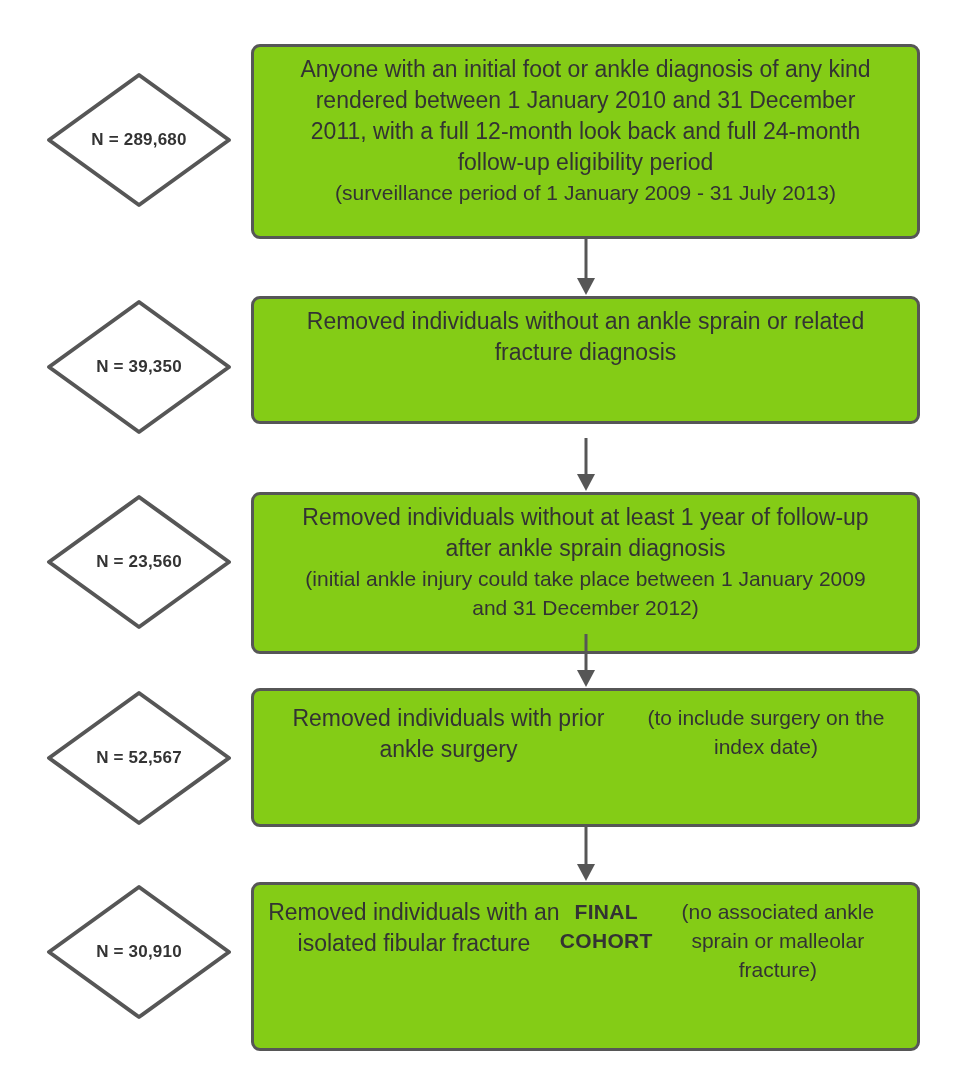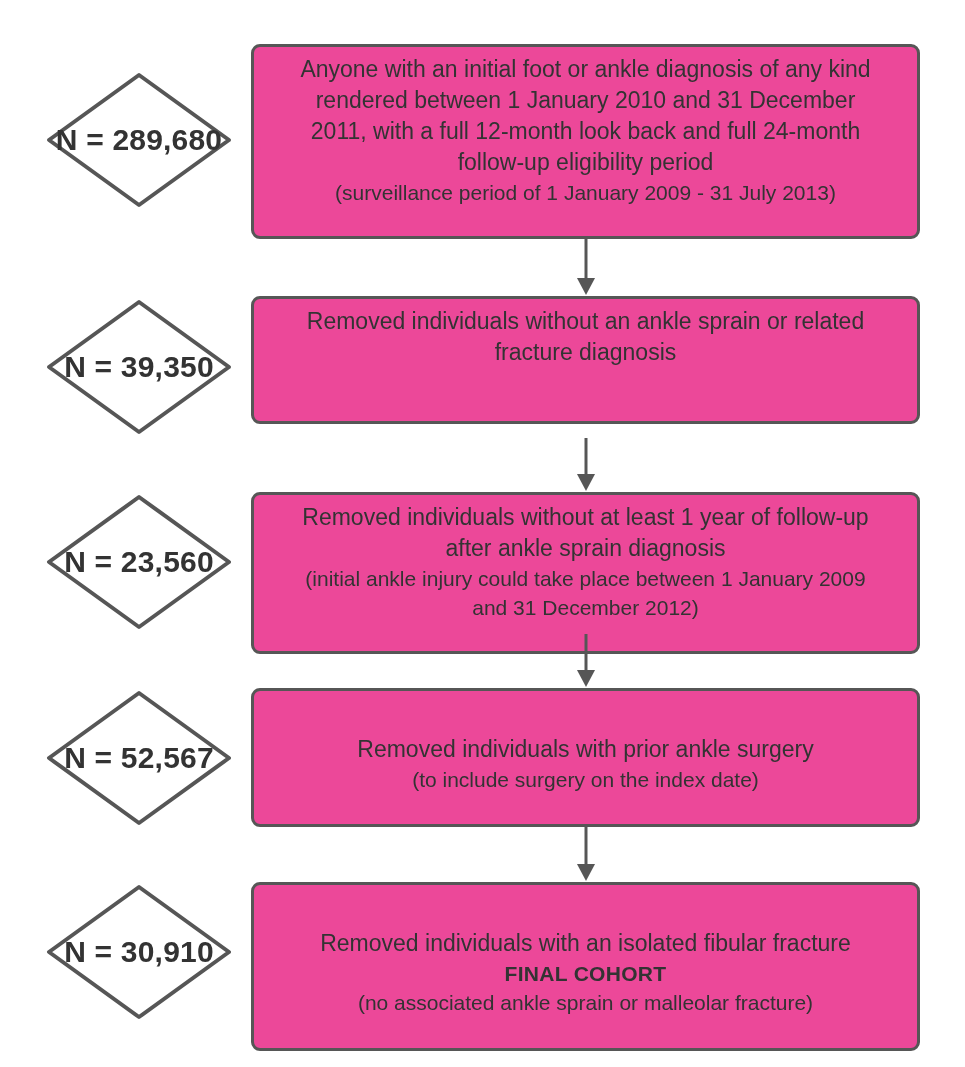--- a/index.html
+++ b/index.html
@@ -35,43 +35,43 @@
   }
   .diamond-svg {
     position: absolute;
     left: 0;
     top: 0;
     width: 190px;
   }
   .diamond-label {
     position: relative;
     z-index: 2;
-    font-size: 30px;
+    font-size: 17px;
     font-weight: bold;
     color: #333333;
     letter-spacing: 0.2px;
     white-space: nowrap;
     text-align: right;
   }
 
   
   .box {
     position: absolute;
     left: 251px;
     width: 669px;
     box-sizing: border-box;
     border: 3px solid #565656;
     border-radius: 9px;
-    background: #ec4899;
+    background: #84cc16;
     padding: 7px 14px 0 14px;
     text-align: center;
   }
   .box.center {
     display: flex;
-    flex-direction: column;
+    flex-direction: row;
     justify-content: center;
     padding-top: 12px;
   }
   .line {
     font-size: 23px;
     line-height: 31px;
     color: #333333;
   }
   .line.small {
     font-size: 21px;

